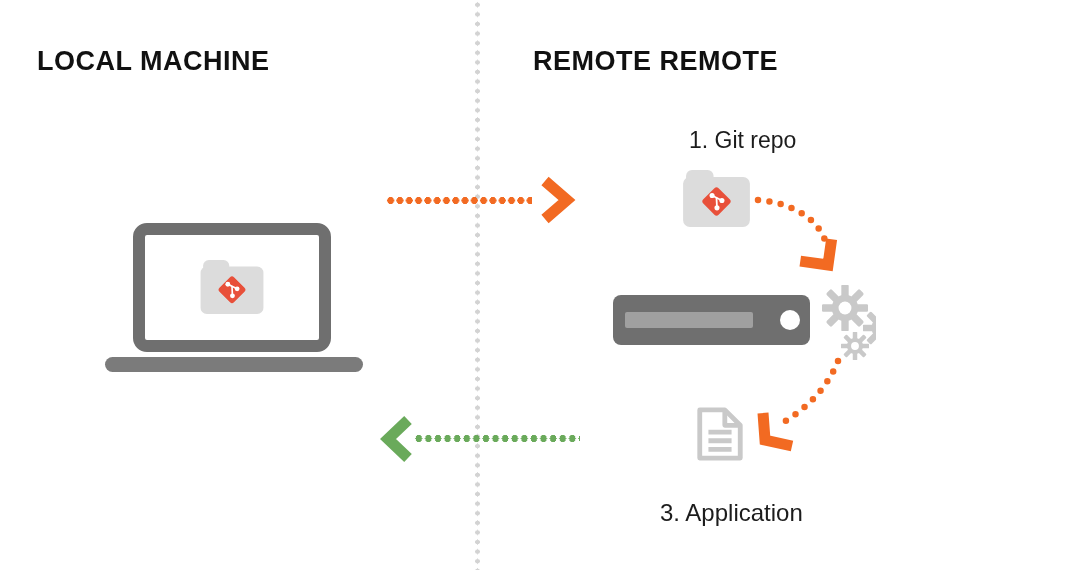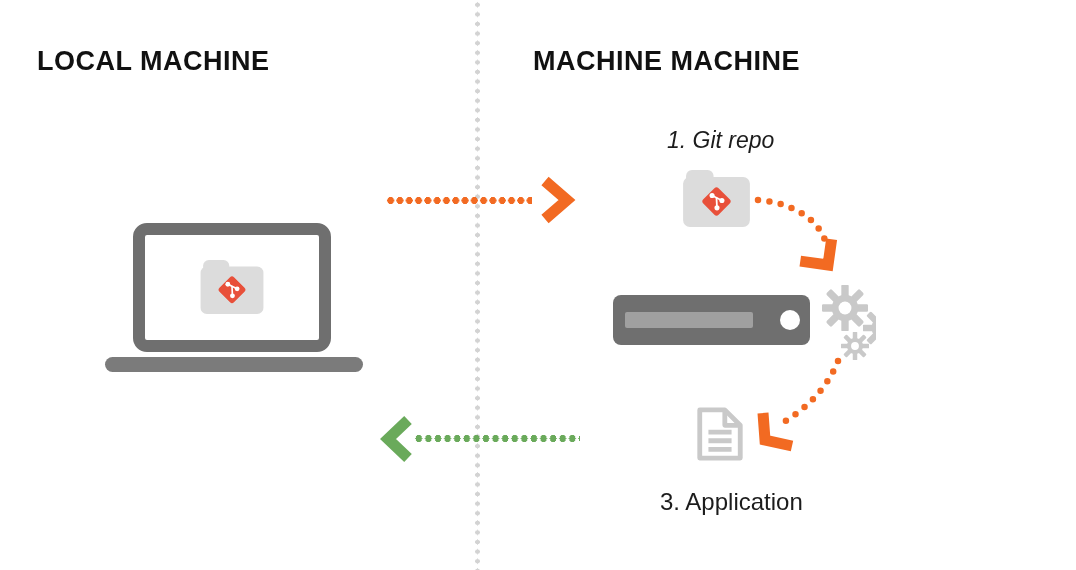--- a/index.html
+++ b/index.html
@@ -104,54 +104,54 @@
           <line x1="16" y1="39" x2="40" y2="39"></line>
           <line x1="16" y1="48" x2="40" y2="48"></line>
         </g>
       </symbol>
     </defs>
   </svg>
 
   <div class="abs divider"></div>
 
   <div class="abs panel-title" style="left:37px;top:46px;">LOCAL MACHINE</div>
-  <div class="abs panel-title" style="left:533px;top:46px;">MACHINE MACHINE</div>
+  <div class="abs panel-title" style="left:533px;top:46px;">REMOTE REMOTE</div>
 
   <div class="abs laptop-screen"></div>
   <div class="abs laptop-base"></div>
   <svg class="abs" style="left:200px;top:260px;" width="64" height="54" viewBox="0 0 68 58">
     <use href="#folder-sym"></use>
   </svg>
 
   <div class="abs hdots orange" style="left:386px;top:197px;width:146px;"></div>
 
   <div class="abs hdots green" style="left:414px;top:435px;width:166px;"></div>
 
-  <div class="abs step-label" style="left:667px;top:127px;font-style:italic;">1. Git repo</div>
+  <div class="abs step-label" style="left:689px;top:127px;">1. Git repo</div>
   <svg class="abs" style="left:683px;top:170px;" width="67" height="57" viewBox="0 0 68 58">
     <use href="#folder-sym"></use>
   </svg>
 
   <div class="abs server">
     <div class="abs server-slot"></div>
     <div class="abs server-led"></div>
   </div>
 
   <svg class="abs" style="left:818px;top:282px;" width="100" height="80" viewBox="0 0 100 80">
     <use href="#gear-sym" x="4" y="3" width="46" height="46"></use>
     <use href="#gear-sym" x="45" y="26" width="40" height="40"></use>
     <use href="#gear-sym" x="23" y="50" width="28" height="28"></use>
   </svg>
 
 
   <svg class="abs" style="left:693px;top:403px;" width="54" height="62" viewBox="0 0 56 64">
     <use href="#doc-sym"></use>
   </svg>
 
-  <div class="abs step-label" style="left:660px;top:488px;font-size:24px;">3. Application</div>
+  <div class="abs step-label" style="left:660px;top:499px;font-size:24px;">3. Application</div>
 
   <svg class="abs overlay" width="1076" height="570" viewBox="0 0 1076 570">
 
     <polyline points="545,181 567,200 545,219" fill="none" stroke="#f26a22" stroke-width="11"></polyline>
 
     <polyline points="408,420 388,439 408,458" fill="none" stroke="#6aaa5b" stroke-width="11"></polyline>
 
     <path d="M758,200 C792,203 818,218 826,243" fill="none" stroke="#f26a22" stroke-width="6.5" stroke-linecap="round" stroke-dasharray="0 11.5"></path>
     <polyline points="828,239 828,265 800,265" fill="none" stroke="#f26a22" stroke-width="11" transform="rotate(8 828 265)"></polyline>
 

